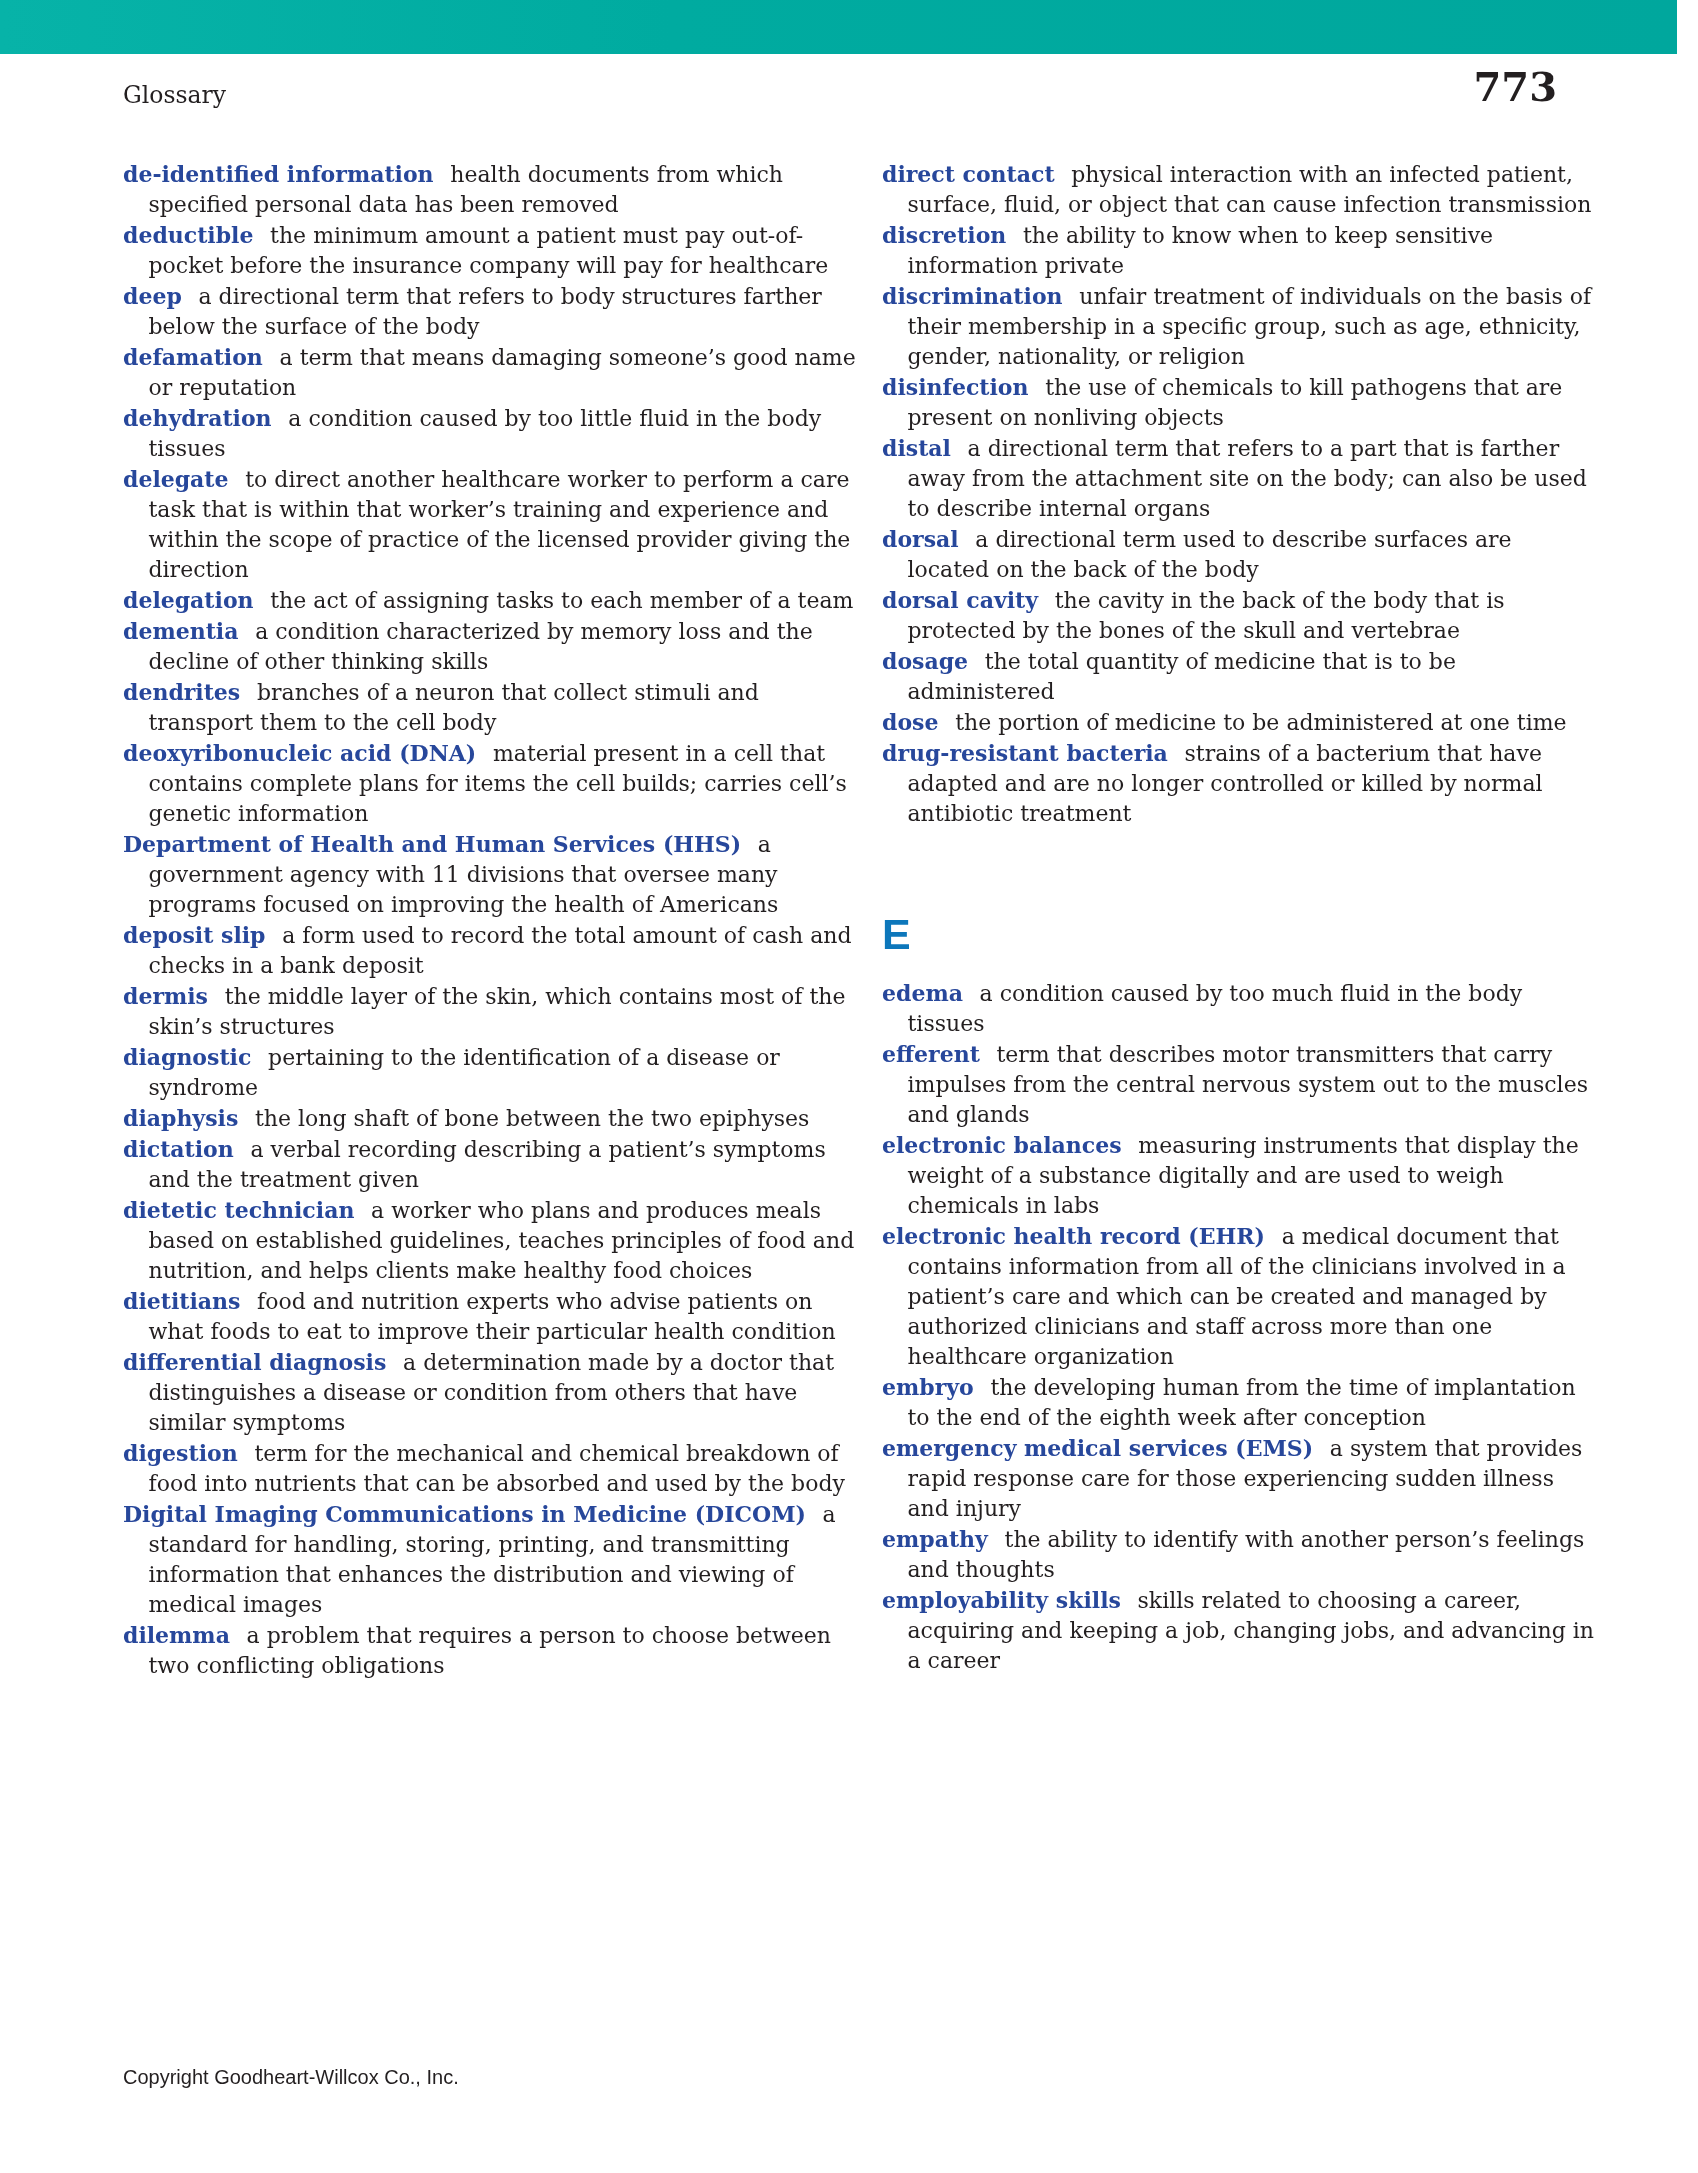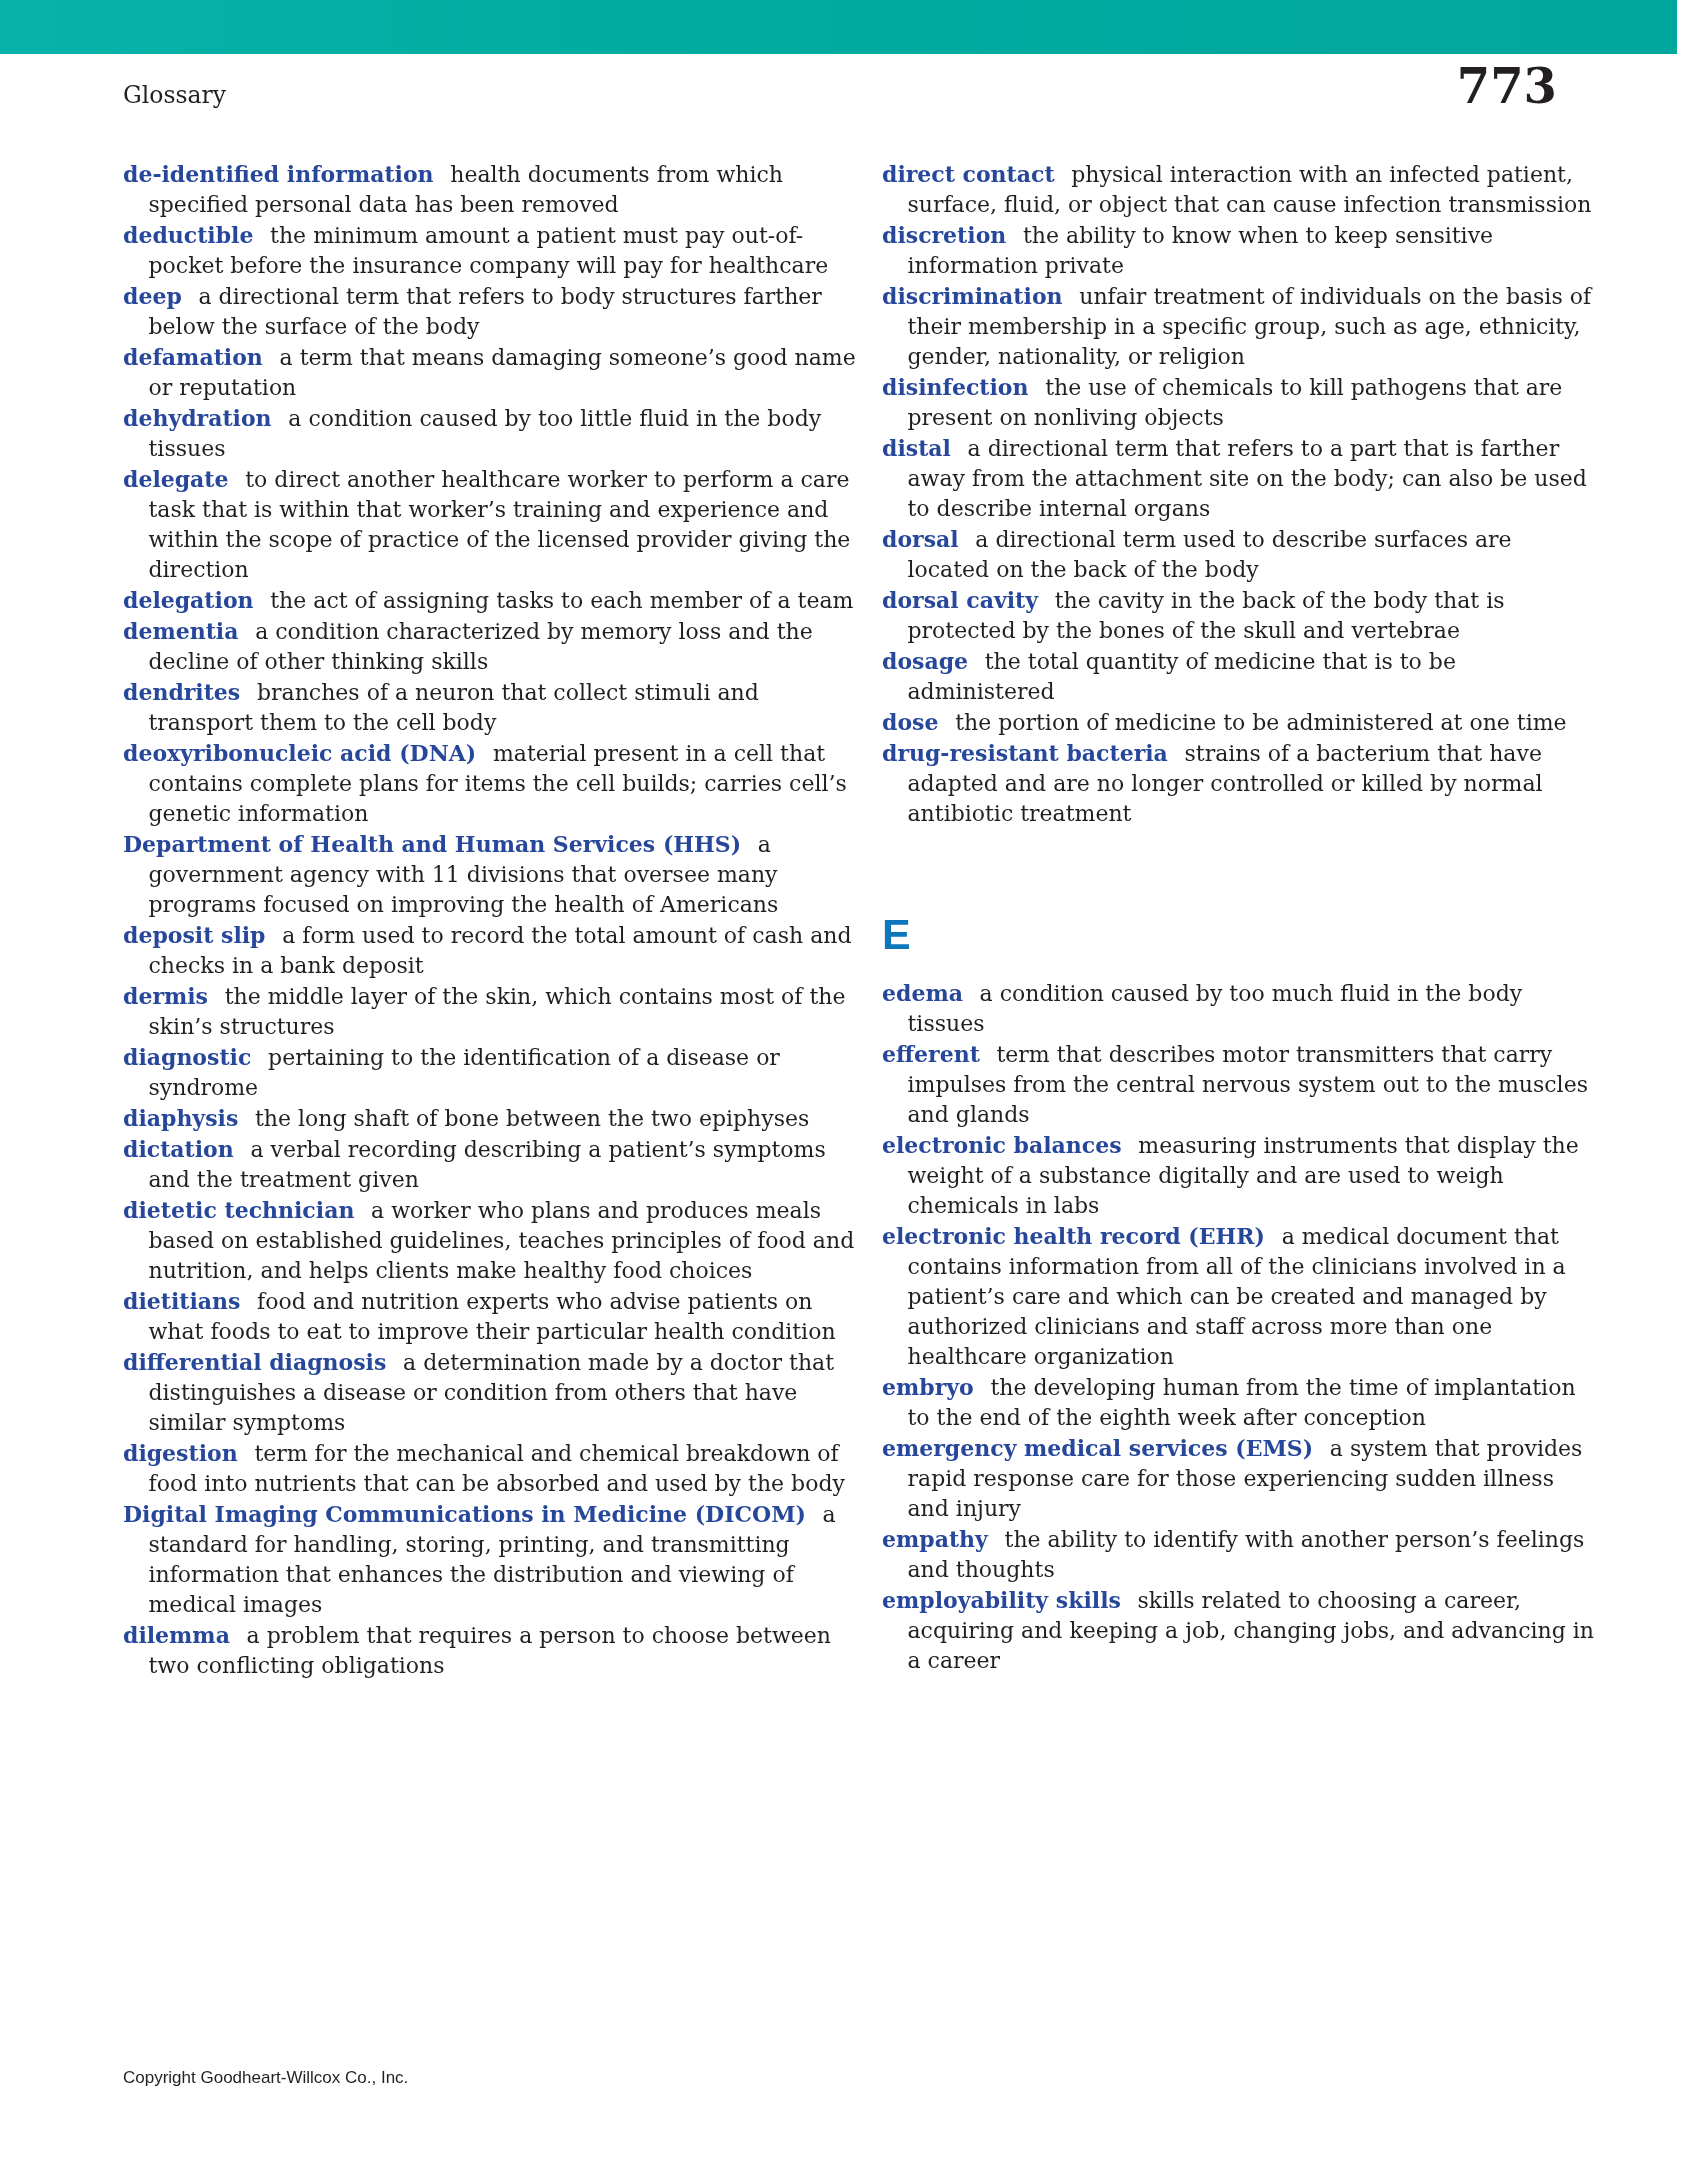--- a/index.html
+++ b/index.html
@@ -22,21 +22,21 @@
     position: absolute;
     left: 123px; top: 82px;
     font-size: 23.5px;
     line-height: 27.4px;
     font-family: "DejaVu Serif", serif;
     color: #231f20;
   }
   .page-number {
     position: absolute;
     right: 120px; top: 67px;
-    font-size: 48px;
+    font-size: 40px;
     line-height: 39px;
     font-weight: bold;
     font-family: "DejaVu Serif", serif;
     color: #231f20;
     margin-left: 44px;
   }
   .col {
     position: absolute;
     top: 159px;
   }
@@ -60,21 +60,21 @@
     font-family: "Liberation Sans", sans-serif;
     font-weight: bold;
     font-size: 43px;
     line-height: 47px;
     color: #0d77bb;
   }
   .footer {
     position: absolute;
     left: 123px; top: 2066px;
     font-family: "Liberation Sans", sans-serif;
-    font-size: 17px;
+    font-size: 20px;
     line-height: 23.5px;
     color: #231f20;
   }
 </style>
 </head>
 <body>
 
 <div class="page">
 
   <div class="teal-bar"></div>

